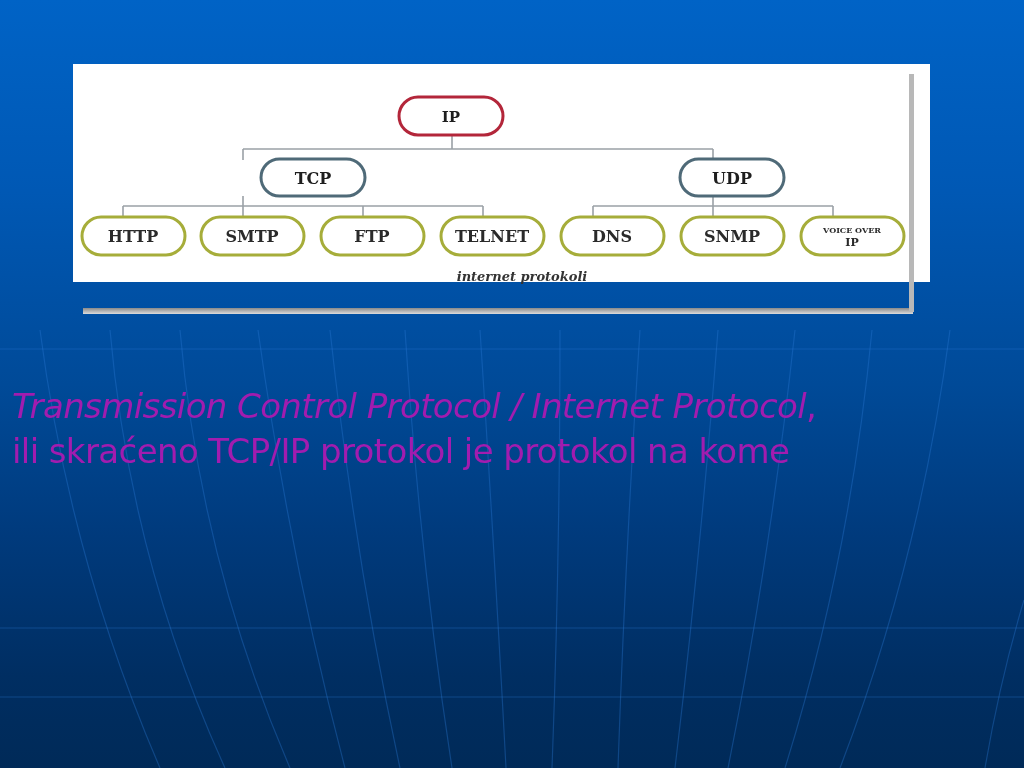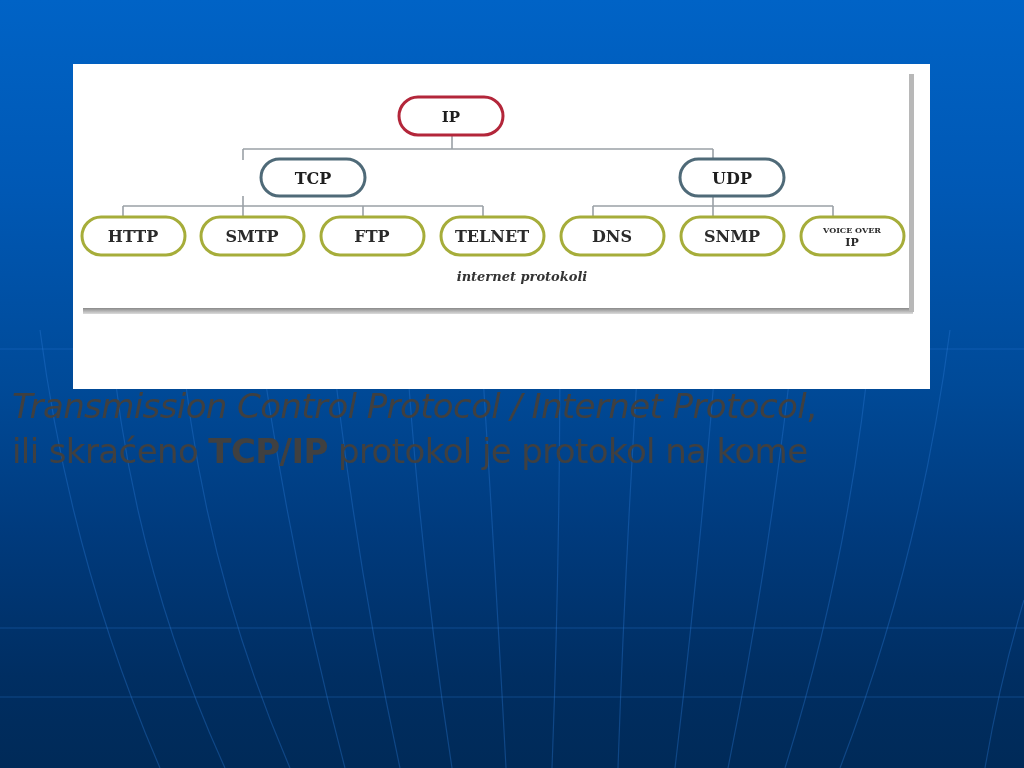--- a/index.html
+++ b/index.html
@@ -3,32 +3,32 @@
 <meta charset="utf-8">
 <style>
   html, body { margin:0; padding:0; }
   body {
     width:1024px; height:768px; overflow:hidden; position:relative;
     background: linear-gradient(180deg, #0063c6 0%, #0058b4 25%, #004a98 50%, #003a7c 70%, #002e62 88%, #002a58 100%);
     font-family: "DejaVu Sans", "Liberation Sans", sans-serif;
   }
   .grid { position:absolute; left:0; top:0; width:1024px; height:768px; pointer-events:none; }
   .figure {
-    position:absolute; left:73px; top:64px; width:857px; height:325px;
+    position:absolute; left:73px; top:64px; width:857px; height:218px;
     background:#ffffff;
   }
   .figure svg { position:absolute; left:0; top:0; }
   .text-block {
     position:absolute; left:12px; top:384px; width:1005px;
-    color:#404040; font-size:34px; line-height:45px;
+    color:#a21caf; font-size:34px; line-height:45px;
     font-family: "DejaVu Sans", "Liberation Sans", sans-serif;
     letter-spacing:-0.6px;
   }
   .text-block .it { font-style:italic; }
-  .text-block b { font-weight:bold; }
+  .text-block b { font-weight:normal; }
 </style>
 </head>
 <body>
 
 <svg class="grid" width="1024" height="768" viewBox="0 0 1024 768">
   <g stroke="#2a7ad8" stroke-opacity="0.35" stroke-width="1.2" fill="none">
     <line x1="0" y1="349" x2="1024" y2="349"></line>
     <line x1="0" y1="628" x2="1024" y2="628"></line>
     <line x1="0" y1="697" x2="1024" y2="697"></line>
     <path d="M40 330 Q70 560 160 768"></path>

